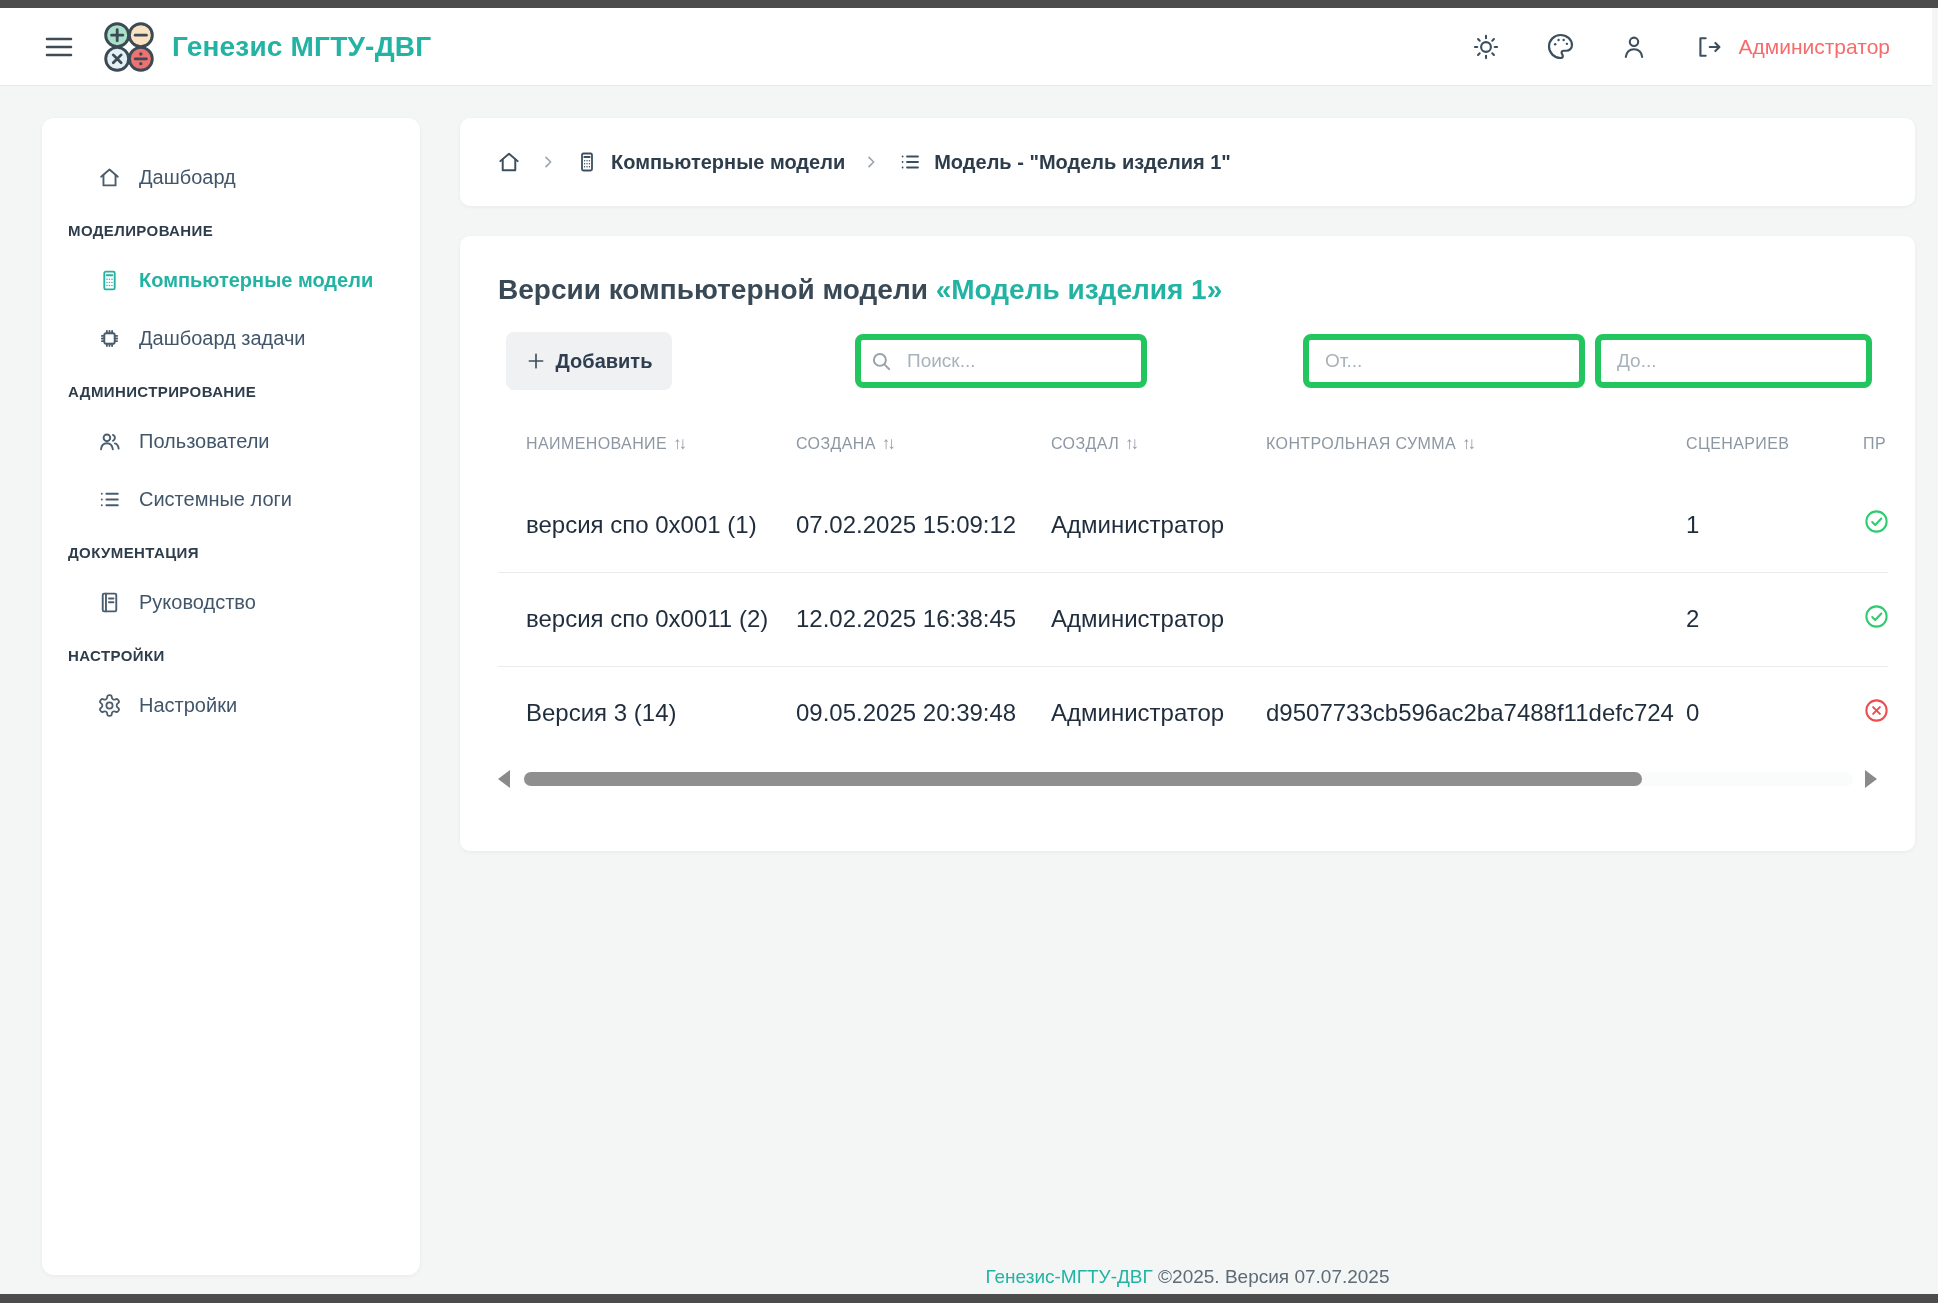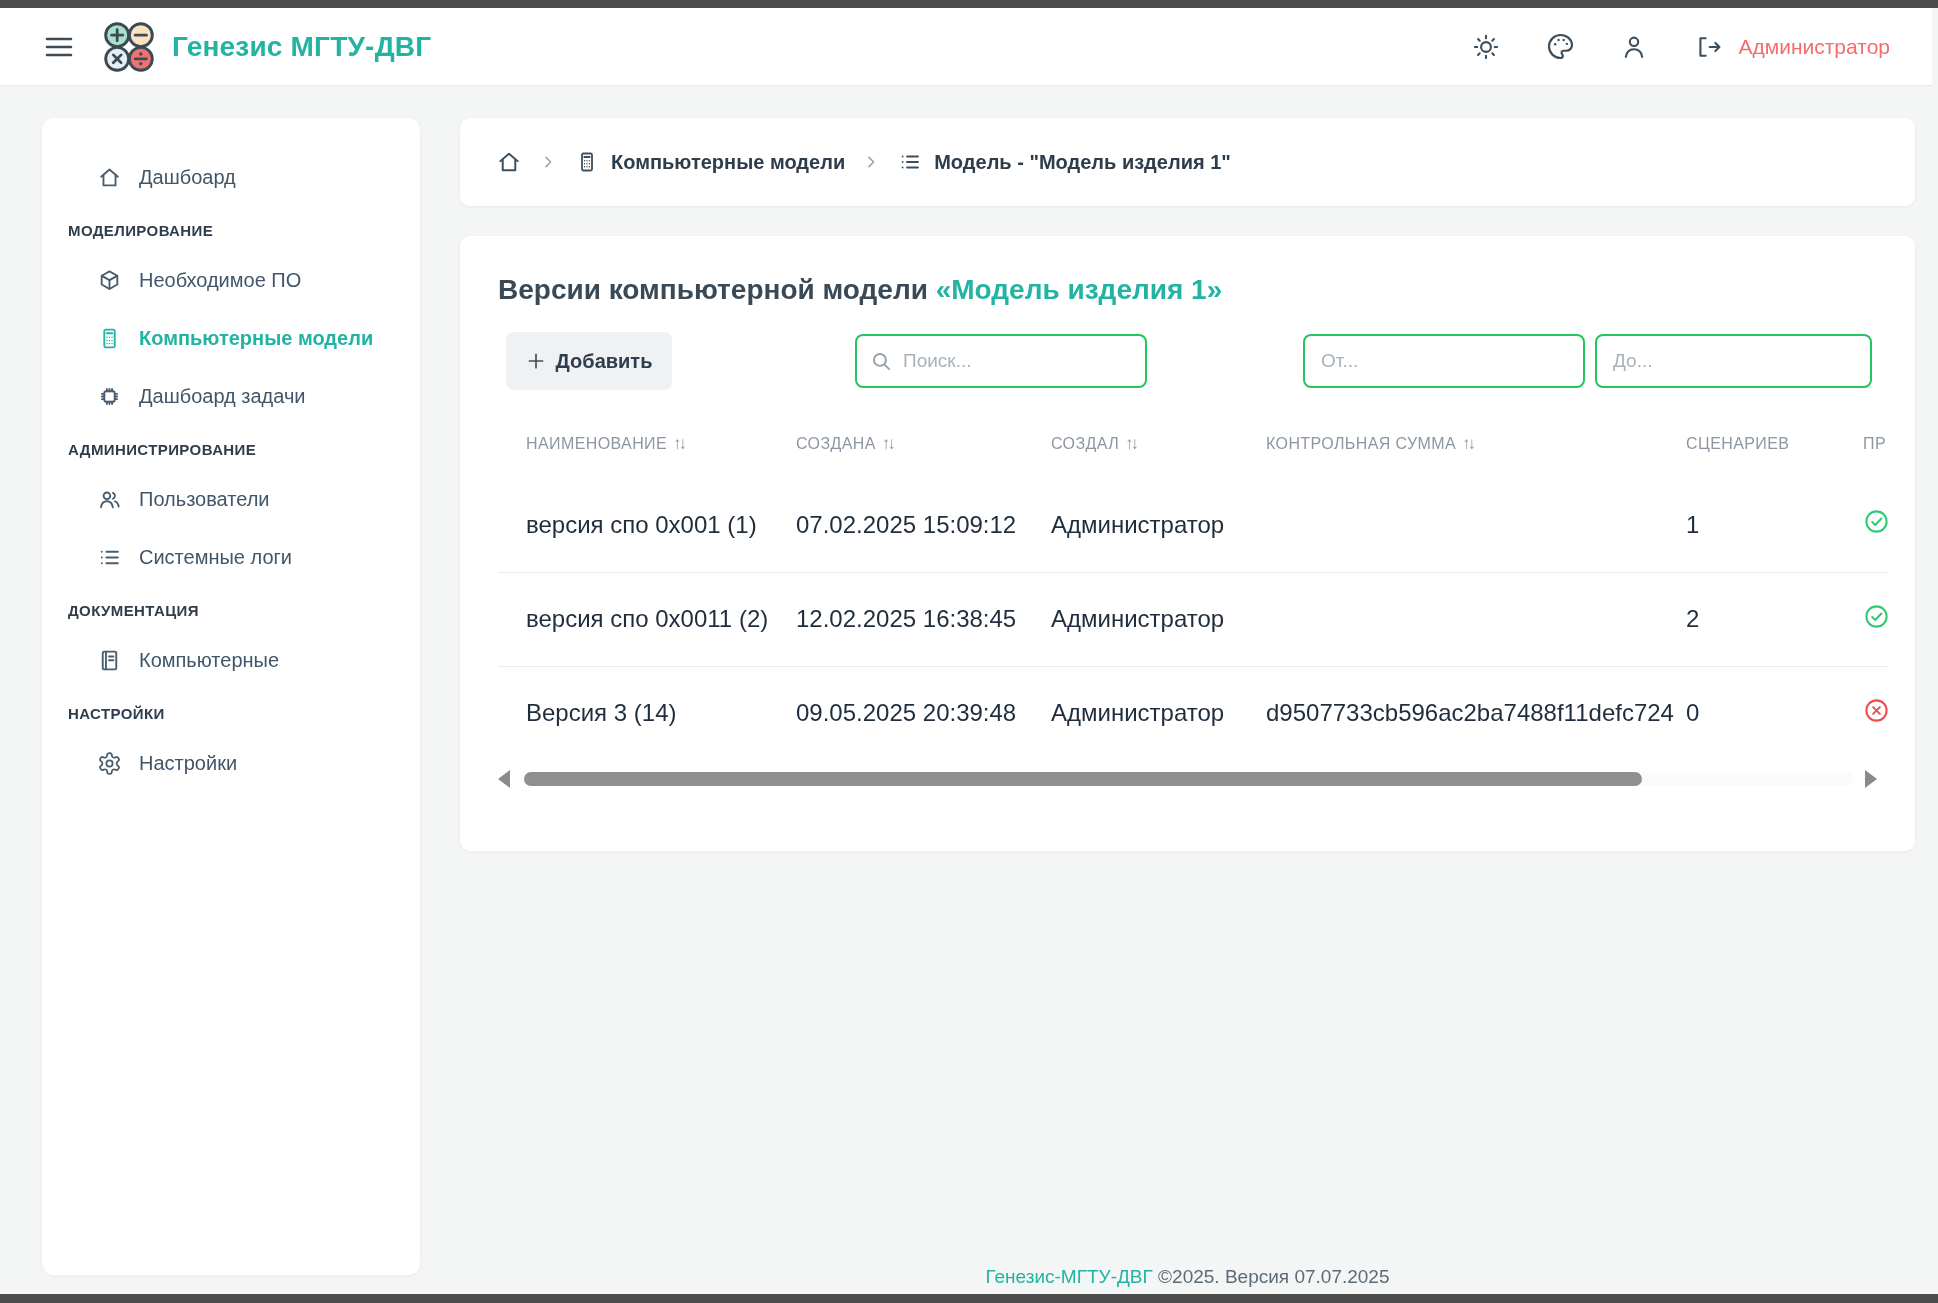--- a/index.html
+++ b/index.html
@@ -70,21 +70,21 @@
   .toolbar { position:relative; height:58px; margin-top:26px; }
   .add-btn {
     position:absolute; left:8px; top:0; width:166px; height:58px;
     background:#f0f1f3; border:none; border-radius:8px; cursor:pointer;
     display:flex; align-items:center; justify-content:center; gap:10px;
     font-family:inherit; font-size:20px; font-weight:bold; color:#2f3e4e;
   }
   .add-btn .plus-wrap { display:flex; align-items:center; color:#3c4f5e; }
   .tb-input {
     position:absolute; top:2px; height:54px;
-    border:2px solid #22c55e; border-radius:8px; background:#fff;
+    border:6px solid #22c55e; border-radius:8px; background:#fff;
     font-family:inherit; font-size:19px; color:#22303e; outline:none;
   }
   .tb-input::placeholder { color:#a9b2ba; }
   .search-wrap { position:absolute; left:357px; top:2px; width:292px; height:54px; }
   .search-wrap input { position:static; width:100%; height:100%; padding:0 14px 0 46px; }
   .search-icon { position:absolute; left:13px; top:14px; width:26px; height:26px; color:#97a1aa; }
   .from-input { left:805px; width:282px; padding:0 16px; }
   .to-input   { left:1097px; width:277px; padding:0 16px; }
 
   .table-clip { width:1390px; overflow:hidden; margin-top:14px; }
@@ -184,30 +184,20 @@
     <span class="nav-icon">
       <svg width="25" height="25" viewBox="0 0 24 24" fill="none" stroke="currentColor" stroke-width="1.8" stroke-linecap="round" stroke-linejoin="round">
         <path d="M4 11.2 12 4.3l8 6.9"></path>
           <path d="M6.2 9.6v10h11.6v-10"></path>
       </svg>
     </span>
     <span>Дашбоард</span>
   </div>
 
   <div class="nav-section">МОДЕЛИРОВАНИЕ</div>
-  <div class="nav-item">
-    <span class="nav-icon">
-      <svg width="25" height="25" viewBox="0 0 24 24" fill="none" stroke="currentColor" stroke-width="1.8" stroke-linecap="round" stroke-linejoin="round">
-        <path d="M12 3.2l7.5 4.2v8.4L12 20.2l-7.5-4.4V7.4z"></path>
-          <path d="M4.7 7.5 12 11.7l7.3-4.2"></path>
-          <path d="M12 11.7v8.3"></path>
-      </svg>
-    </span>
-    <span>Необходимое ПО</span>
-  </div>
   <div class="nav-item active">
     <span class="nav-icon">
       <svg width="25" height="25" viewBox="0 0 24 24" fill="none" stroke="currentColor" stroke-width="1.8" stroke-linecap="round" stroke-linejoin="round">
         <rect x="7" y="3.5" width="10" height="17" rx="1.4"></rect>
         <path d="M9.3 7h5.4"></path>
         <circle cx="9.6" cy="10.8" r=".7" fill="currentColor" stroke="none"></circle>
         <circle cx="12" cy="10.8" r=".7" fill="currentColor" stroke="none"></circle>
         <circle cx="14.4" cy="10.8" r=".7" fill="currentColor" stroke="none"></circle>
         <circle cx="9.6" cy="13.8" r=".7" fill="currentColor" stroke="none"></circle>
         <circle cx="12" cy="13.8" r=".7" fill="currentColor" stroke="none"></circle>
@@ -255,21 +245,21 @@
 
   <div class="nav-section">ДОКУМЕНТАЦИЯ</div>
   <div class="nav-item">
     <span class="nav-icon">
       <svg width="25" height="25" viewBox="0 0 24 24" fill="none" stroke="currentColor" stroke-width="1.8" stroke-linecap="round" stroke-linejoin="round">
         <rect x="5.5" y="3.5" width="13" height="17" rx="1.2"></rect>
         <path d="M8.6 3.5v17"></path>
         <path d="M11.5 8.2h4.3M11.5 11.7h4.3"></path>
       </svg>
     </span>
-    <span>Компьютерные</span>
+    <span>Руководство</span>
   </div>
 
   <div class="nav-section">НАСТРОЙКИ</div>
   <div class="nav-item">
     <span class="nav-icon">
       <svg width="25" height="25" viewBox="0 0 24 24" fill="none" stroke="currentColor" stroke-width="1.7" stroke-linecap="round" stroke-linejoin="round">
         <path d="M12.22 2h-.44a2 2 0 0 0-2 2v.18a2 2 0 0 1-1 1.73l-.43.25a2 2 0 0 1-2 0l-.15-.08a2 2 0 0 0-2.73.73l-.22.38a2 2 0 0 0 .73 2.73l.15.1a2 2 0 0 1 1 1.72v.51a2 2 0 0 1-1 1.74l-.15.09a2 2 0 0 0-.73 2.73l.22.38a2 2 0 0 0 2.73.73l.15-.08a2 2 0 0 1 2 0l.43.25a2 2 0 0 1 1 1.73V20a2 2 0 0 0 2 2h.44a2 2 0 0 0 2-2v-.18a2 2 0 0 1 1-1.73l.43-.25a2 2 0 0 1 2 0l.15.08a2 2 0 0 0 2.73-.73l.22-.39a2 2 0 0 0-.73-2.73l-.15-.08a2 2 0 0 1-1-1.74v-.5a2 2 0 0 1 1-1.74l.15-.09a2 2 0 0 0 .73-2.73l-.22-.38a2 2 0 0 0-2.73-.73l-.15.08a2 2 0 0 1-2 0l-.43-.25a2 2 0 0 1-1-1.73V4a2 2 0 0 0-2-2z"></path>
         <circle cx="12" cy="12" r="3"></circle>
       </svg>
     </span>

